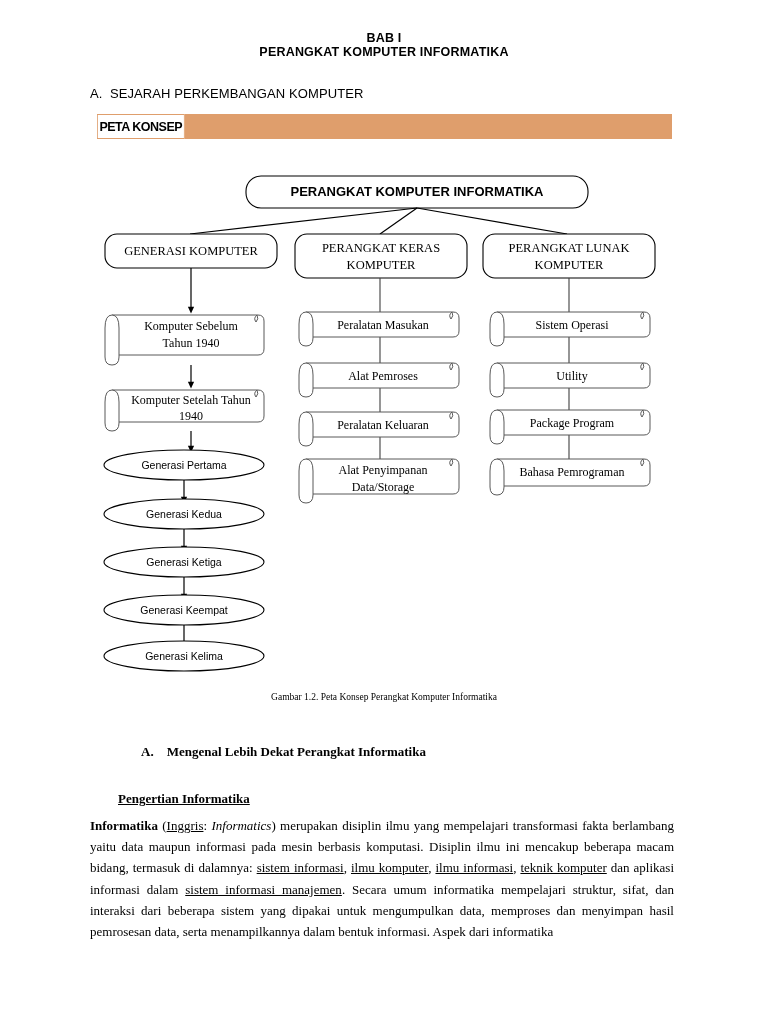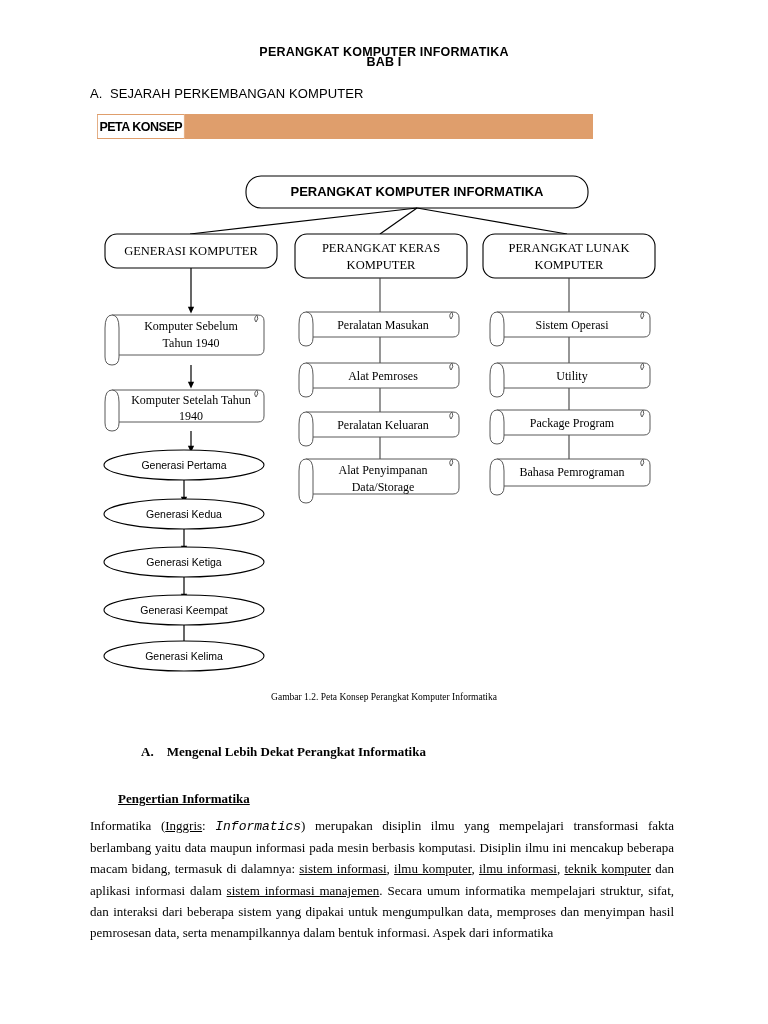--- a/index.html
+++ b/index.html
@@ -19,39 +19,39 @@
   
   .page-title {
     position: absolute;
     left: 0; right: 0;
     text-align: center;
     font-family: "Liberation Sans", sans-serif;
     font-weight: bold;
     font-size: 12.5px;
     letter-spacing: 0.2px;
   }
-  #bab-title  { top: 31px; margin-top: 24px; }
+  #bab-title  { top: 31px; }
   #doc-title  { top: 45px; }
 
   #section-a-heading {
     position: absolute;
     left: 90px;
     top: 86px;
     font-family: "Liberation Sans", sans-serif;
     font-size: 13px;
     letter-spacing: 0.1px;
     white-space: pre;
   }
 
   
   #peta-konsep-banner {
     position: absolute;
     left: 97px;
     top: 114px;
-    width: 496px;
+    width: 575px;
     height: 25px;
     background: #df9e6c;
     box-sizing: border-box;
   }
   #peta-konsep-label {
     position: absolute;
     left: 0px;
     top: 0px;
     width: 107px;
     height: 25px;
@@ -161,22 +161,22 @@
     position: absolute;
     left: 90px;
     top: 815px;
     width: 584px;
     font-size: 13px;
     line-height: 21.2px;
     text-align: justify;
     hyphens: none;
   }
   #body-paragraph u { }
-  #body-paragraph b { font-weight: normal; }
-  #body-paragraph i { font-style: italic; font-family: Liberation Mono, monospace; }
+  #body-paragraph b { font-weight: bold; }
+  #body-paragraph i { font-style: italic; }
 </style>
 </head>
 <body>
 
 <div class="page-title" id="bab-title">BAB I</div>
 <div class="page-title" id="doc-title">PERANGKAT KOMPUTER INFORMATIKA</div>
 
 <div id="section-a-heading">A.  SEJARAH PERKEMBANGAN KOMPUTER</div>
 
 <div id="peta-konsep-banner">

